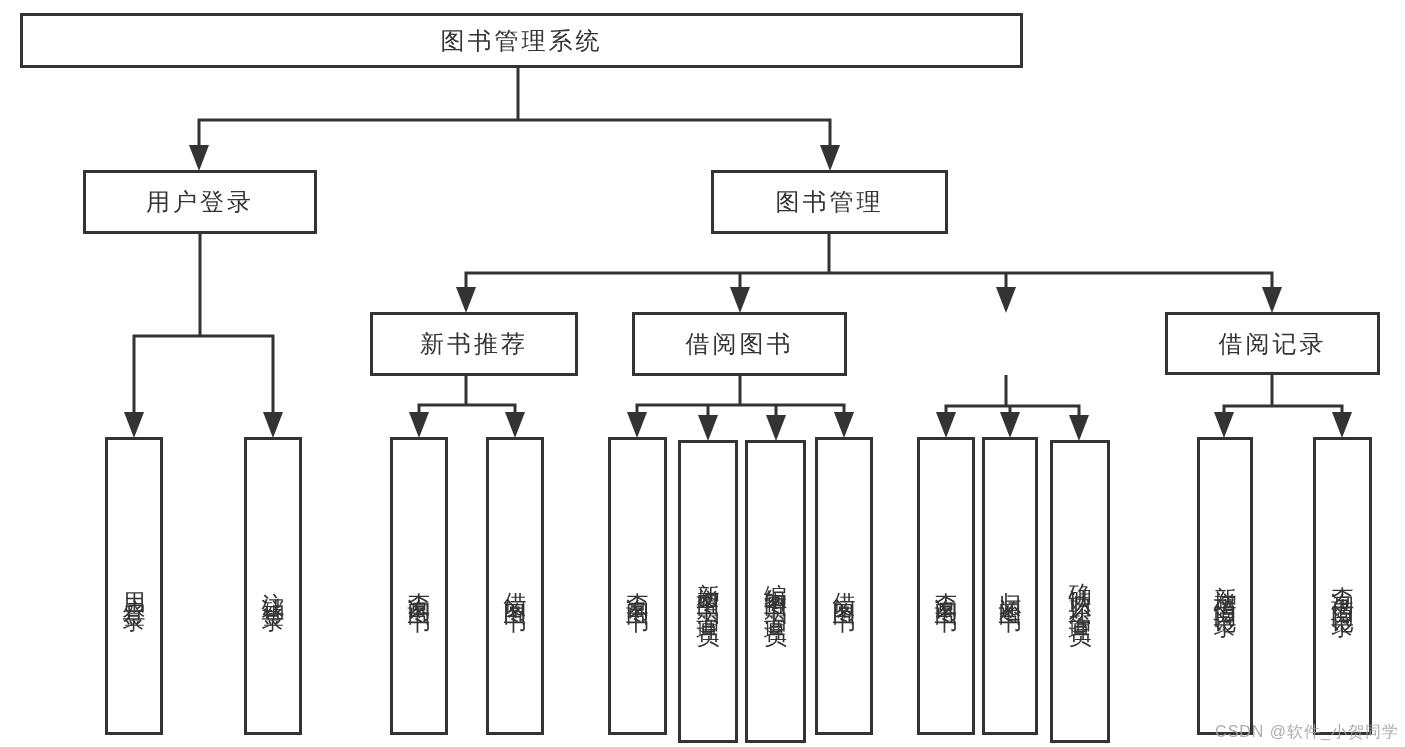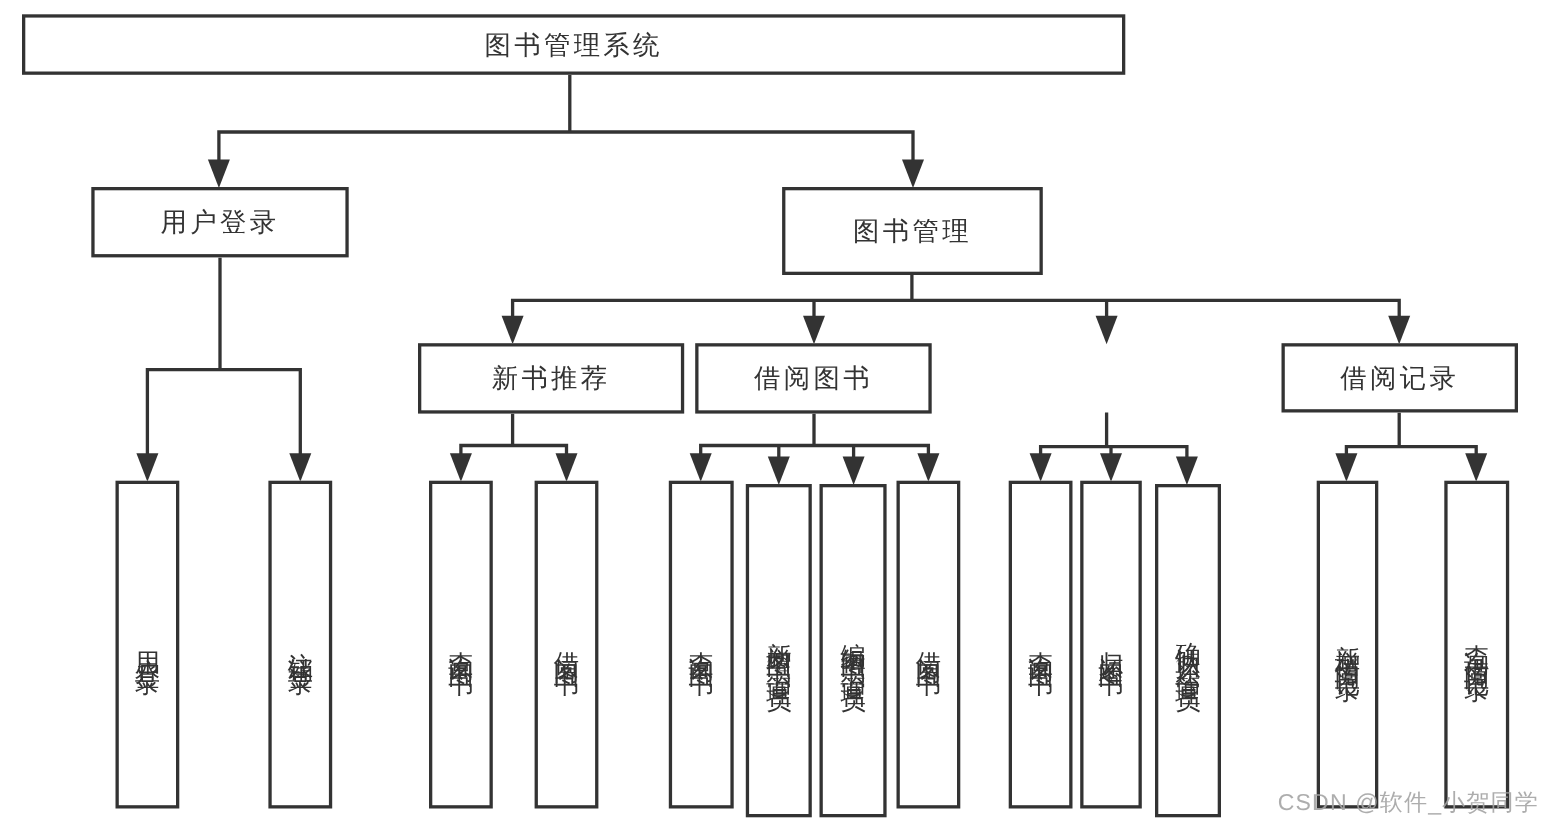--- a/index.html
+++ b/index.html
@@ -36,22 +36,22 @@
   .box.v {
     writing-mode: vertical-rl;
     text-orientation: mixed;
     font-size: 23px;
     letter-spacing: 6px;
     line-height: 1;
   }
   
   .n-root        { left: 20px;   top: 13px;  width: 1003px; height: 55px; }
   .n-user-login  { left: 83px;   top: 170px; width: 234px;  height: 64px; }
-  .n-book-mgmt   { left: 711px;  top: 170px; width: 237px;  height: 80px; }
-  .n-new-rec     { left: 380px;  top: 312px; width: 242px;  height: 64px; }
+  .n-book-mgmt   { left: 711px;  top: 170px; width: 237px;  height: 64px; }
+  .n-new-rec     { left: 370px;  top: 312px; width: 208px;  height: 64px; }
   .n-borrowing   { left: 632px;  top: 312px; width: 215px;  height: 64px; }
   .n-current     { left: 902px;  top: 312px; width: 208px;  height: 63px; }
   .n-records     { left: 1165px; top: 312px; width: 215px;  height: 63px; }
 
   .n-l-login     { left: 105px;  top: 437px; width: 58px; height: 298px; }
   .n-l-logout    { left: 244px;  top: 437px; width: 58px; height: 298px; }
   .n-l-nbr-q     { left: 390px;  top: 437px; width: 58px; height: 298px; }
   .n-l-nbr-b     { left: 486px;  top: 437px; width: 58px; height: 298px; }
   .n-l-bb-q      { left: 608px;  top: 437px; width: 59px; height: 298px; }
   .n-l-bb-add    { left: 678px;  top: 440px; width: 60px; height: 303px; }
@@ -60,21 +60,21 @@
   .n-l-cb-q      { left: 917px;  top: 437px; width: 58px; height: 298px; }
   .n-l-cb-r      { left: 982px;  top: 437px; width: 56px; height: 298px; }
   .n-l-cb-c      { left: 1050px; top: 440px; width: 60px; height: 303px; }
   .n-l-br-add    { left: 1197px; top: 437px; width: 56px; height: 298px; }
   .n-l-br-q      { left: 1313px; top: 437px; width: 59px; height: 298px; }
 
   .watermark {
     position: absolute;
     right: 6px;
     bottom: 4px;
-    font-size: 21px;
+    font-size: 16px;
     color: rgba(164,164,164,0.9);
     letter-spacing: 1px;
     z-index: 5;
     white-space: nowrap;
   }
 </style>
 </head>
 <body>
 
 <div class="stage">

